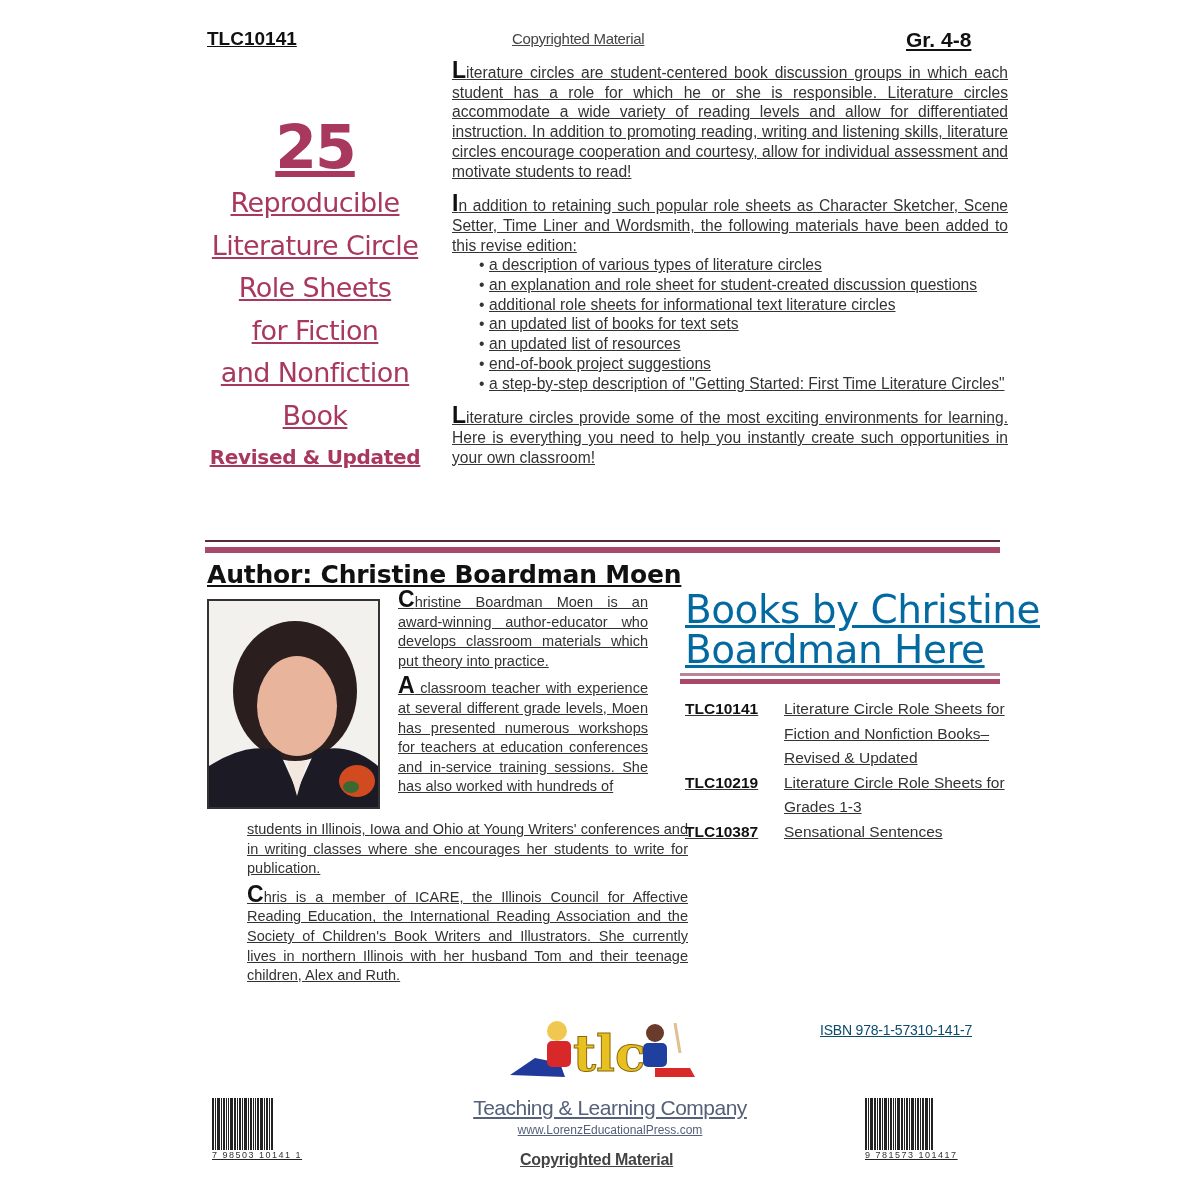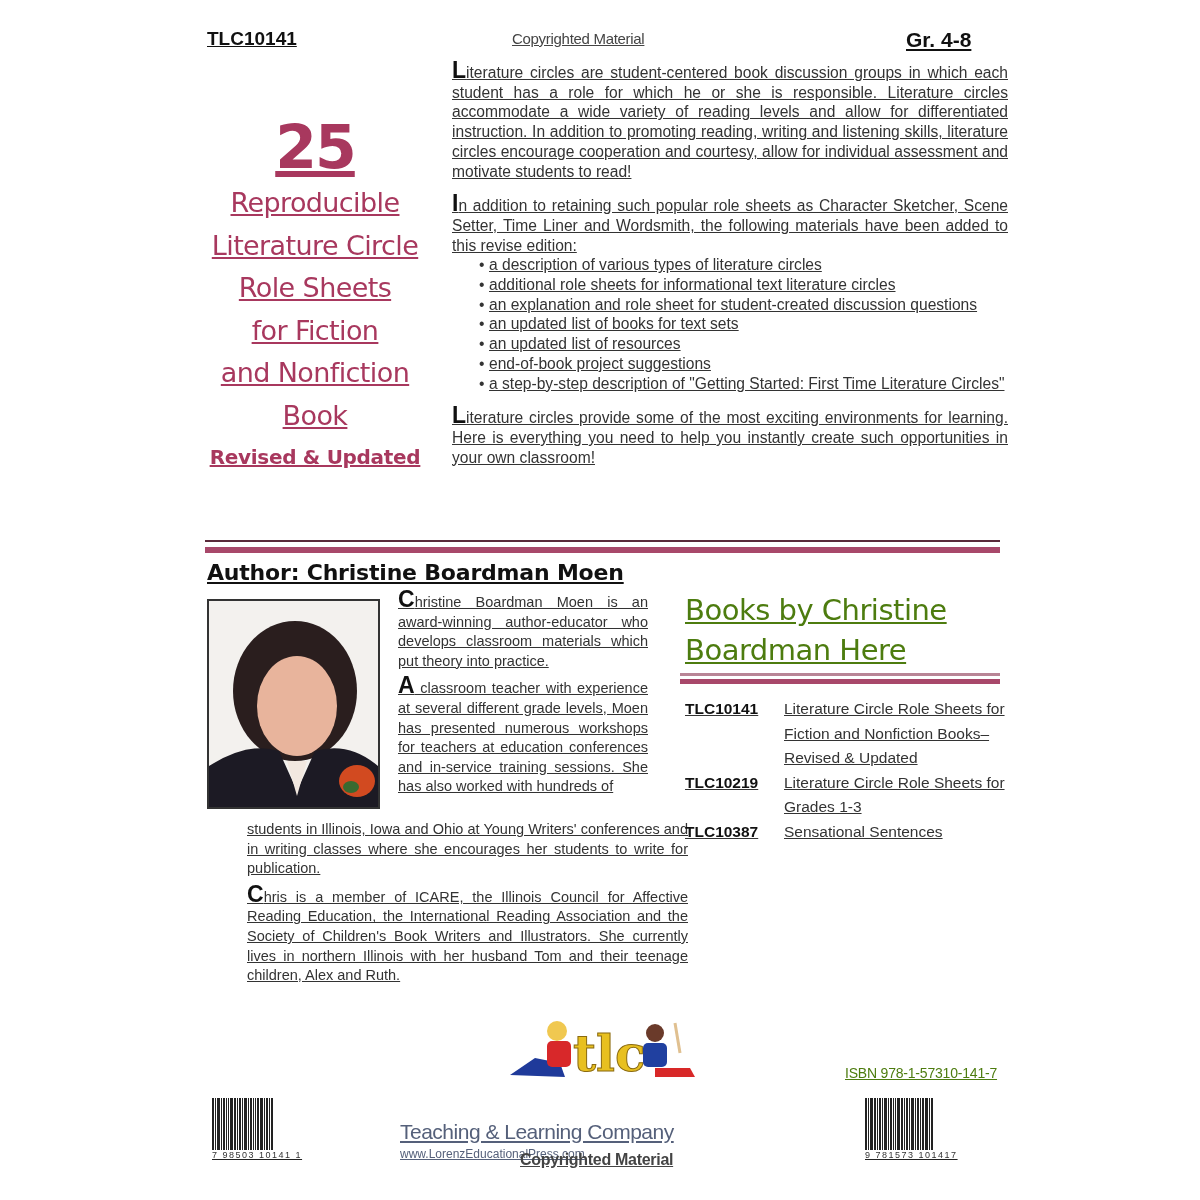--- a/index.html
+++ b/index.html
@@ -14,41 +14,41 @@
     .left-title .rev { font-size:20px; line-height:32px; font-weight:bold; margin-top:4px; letter-spacing:-0.3px; }
     .col-right { left:440px; top:63px; width:556px; font-size:15.6px; line-height:19.7px; color:#333; text-align:justify;margin-left:12px; }
     .col-right p { margin:0 0 15px 0; }
     .dropcap { font-size:23px; font-weight:bold; color:#111; line-height:15px; }
     .col-right ul { margin:-15px 0 15px 0; padding:0 0 0 29px; list-style:none; }
     .col-right li { position:relative; padding-left:8px; }
     .col-right li::before { content:"•"; position:absolute; left:-2px; }
     .rule-double { left:205px; width:795px; }
     .rule-thin { height:2px; background:#5a2a3a; }
     .rule-thick { height:6px; background:#a8486a; margin-top:5px; }
-    .author-head { left:207px; top:560px; font-family:"DejaVu Sans", sans-serif; font-weight:bold; font-size:22px; color:#111; letter-spacing:-0.2px; }
+    .author-head { left:207px; top:560px; font-family:"DejaVu Sans", sans-serif; font-weight:bold; font-size:25px; color:#111; letter-spacing:-0.2px; }
     .photo { left:207px; top:599px; width:173px; height:210px; border:2px solid #333; box-sizing:border-box; overflow:hidden; background:#f6f4f2; }
     .bio-top { left:398px; top:592px; width:250px; font-size:14.5px; line-height:19.6px; color:#333; text-align:justify; }
     .bio-top p { margin:0 0 7px 0; }
     .bio-full { left:207px; top:800px; width:441px; font-size:14.5px; line-height:19.6px; color:#333; text-align:justify; }
     .bio-full p { margin:0 0 8px 0; }
-    .books-head { left:685px; top:590px; font-family:"DejaVu Sans", sans-serif; font-size:29px; line-height:40px; color:#4d7c0f; letter-spacing:-0.5px; }
+    .books-head { left:685px; top:590px; font-family:"DejaVu Sans", sans-serif; font-size:39px; line-height:40px; color:#0369a1; letter-spacing:-0.5px; }
     .books-rule { left:680px; width:320px; }
     .books-rule .r1 { height:3px; background:#b98596; }
     .books-rule .r2 { height:5px; background:#a8486a; margin-top:3px; }
     .books-list { left:685px; top:697px; width:320px; font-size:15.5px; line-height:24.5px; color:#333; }
     .book-row { display:flex; }
     .book-code { width:99px; font-weight:bold; color:#111; flex:none; }
     .book-title { flex:1; }
     .logo { left:505px; top:1013px; width:200px; height:70px; }
-    .publisher { left:400px; top:1120px; width:420px; color:#55607a; }
+    .publisher { left:400px; top:1096px; width:420px; text-align:center; color:#55607a; }
     .pub-name { font-size:21px; letter-spacing:-0.5px; }
     .pub-addr { font-size:14px; margin-top:3px; letter-spacing:-0.3px; }
     .pub-web { font-size:12px; margin-top:3px; }
     .copy-bottom { left:520px; top:1151px; font-size:16px; font-weight:bold; color:#444; letter-spacing:-0.3px; }
-    .isbn { left:820px; top:1065px; font-size:14px; color:#4d7c0f; letter-spacing:-0.2px;margin-left:25px; }
+    .isbn { left:820px; top:1022px; font-size:14px; color:#0c4a6e; letter-spacing:-0.2px; }
     .barcode { height:52px; display:flex; align-items:stretch; }
     .barcode span { display:block; background:#222; margin-right:1px; }
     .barcode-num { font-size:9px; color:#333; letter-spacing:1.5px;text-align:right; }
   </style>
 </head>
 <body>
 
 <div class="abs hdr-code">TLC10141</div>
 <div class="abs hdr-copy">Copyrighted Material</div>
 <div class="abs hdr-grade">Gr. 4-8</div>
@@ -62,22 +62,22 @@
   <div class="line">and Nonfiction</div>
   <div class="line">Book</div>
   <div class="rev">Revised &amp; Updated</div>
 </div>
 
 <div class="abs col-right">
   <p><span class="dropcap">L</span><span>iterature circles are student-centered book discussion groups in which each student has a role for which he or she is responsible. Literature circles accommodate a wide variety of reading levels and allow for differentiated instruction.  In addition to promoting reading, writing and listening skills, literature circles encourage cooperation and courtesy, allow for individual assessment and motivate students to read!</span></p>
   <p><span class="dropcap">I</span><span>n addition to retaining such popular role sheets as Character Sketcher, Scene Setter, Time Liner and Wordsmith, the following materials have been added to this revise edition:</span></p>
   <ul>
     <li>a description of various types of literature circles</li>
+    <li>an explanation and role sheet for student-created discussion questions</li>
     <li>additional role sheets for informational text literature circles</li>
-    <li>an explanation and role sheet for student-created discussion questions</li>
     <li>an updated list of books for text sets</li>
     <li>an updated list of resources</li>
     <li>end-of-book project suggestions</li>
     <li>a step-by-step description of "Getting Started:  First Time Literature Circles"</li>
   </ul>
   <p><span class="dropcap">L</span><span>iterature circles provide some of the most exciting environments for learning.  Here is everything you need to help you instantly create such opportunities in your own classroom!</span></p>
 </div>
 
 <div class="abs rule-double" style="top:540px;">
   <div class="rule-thin"></div>

